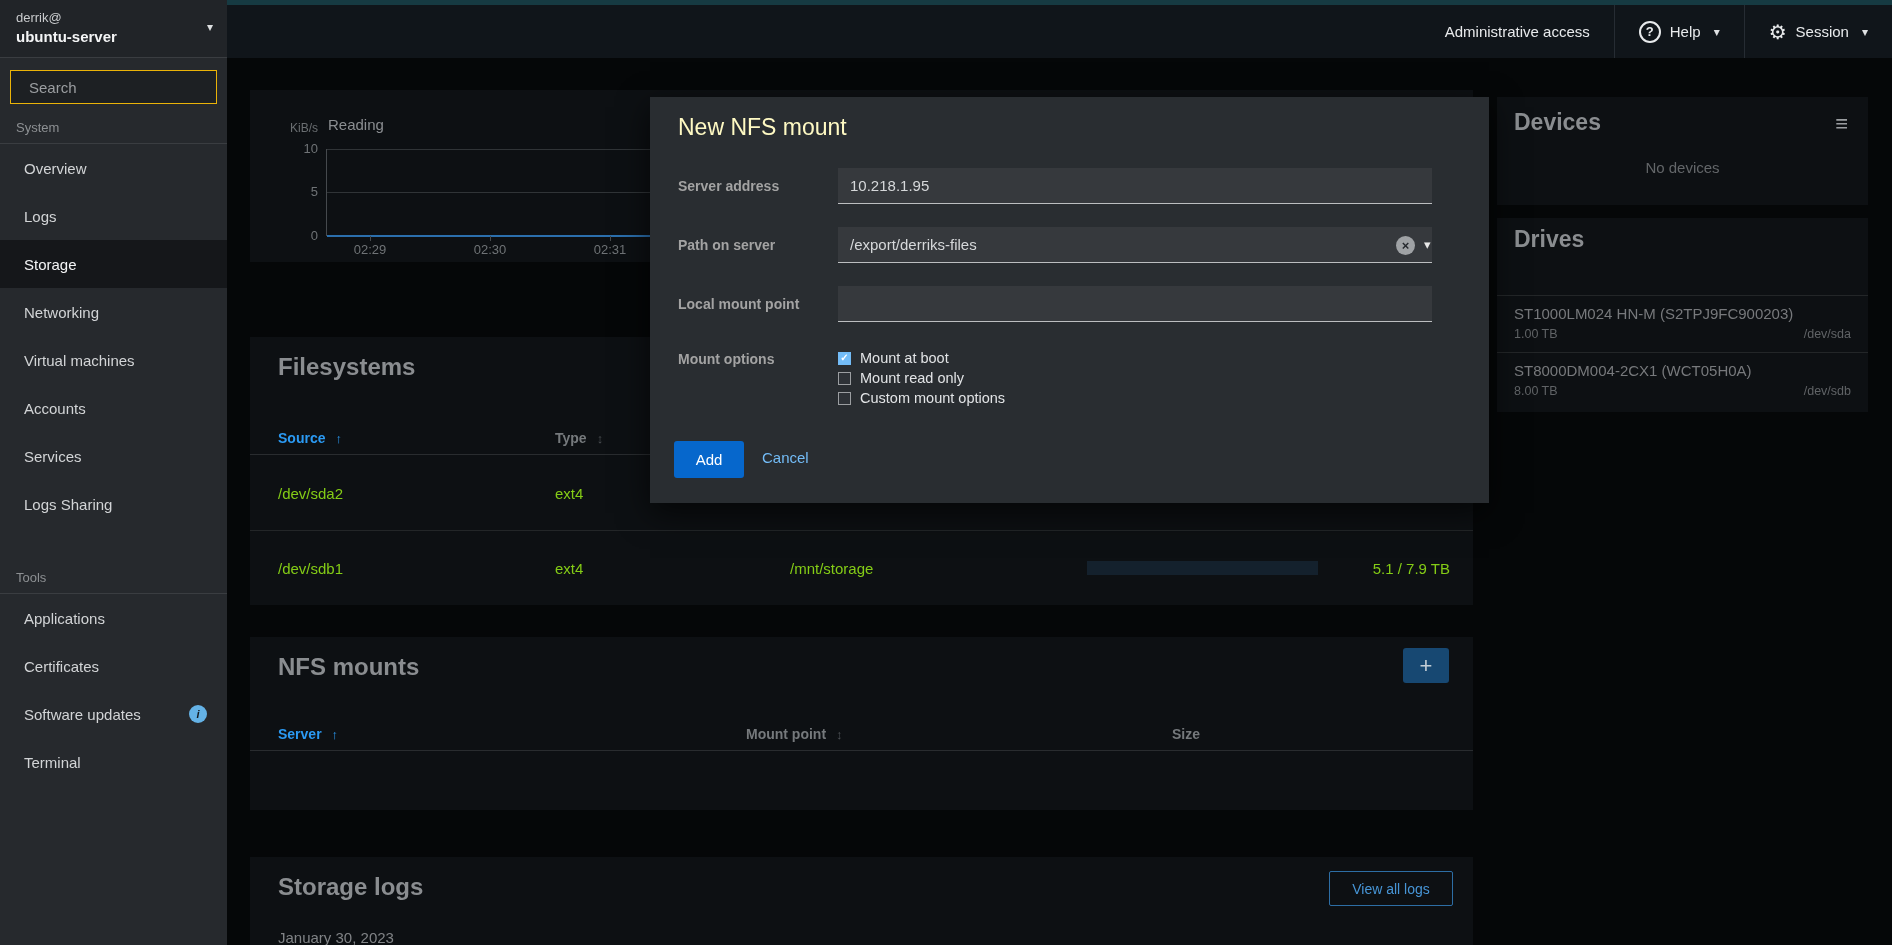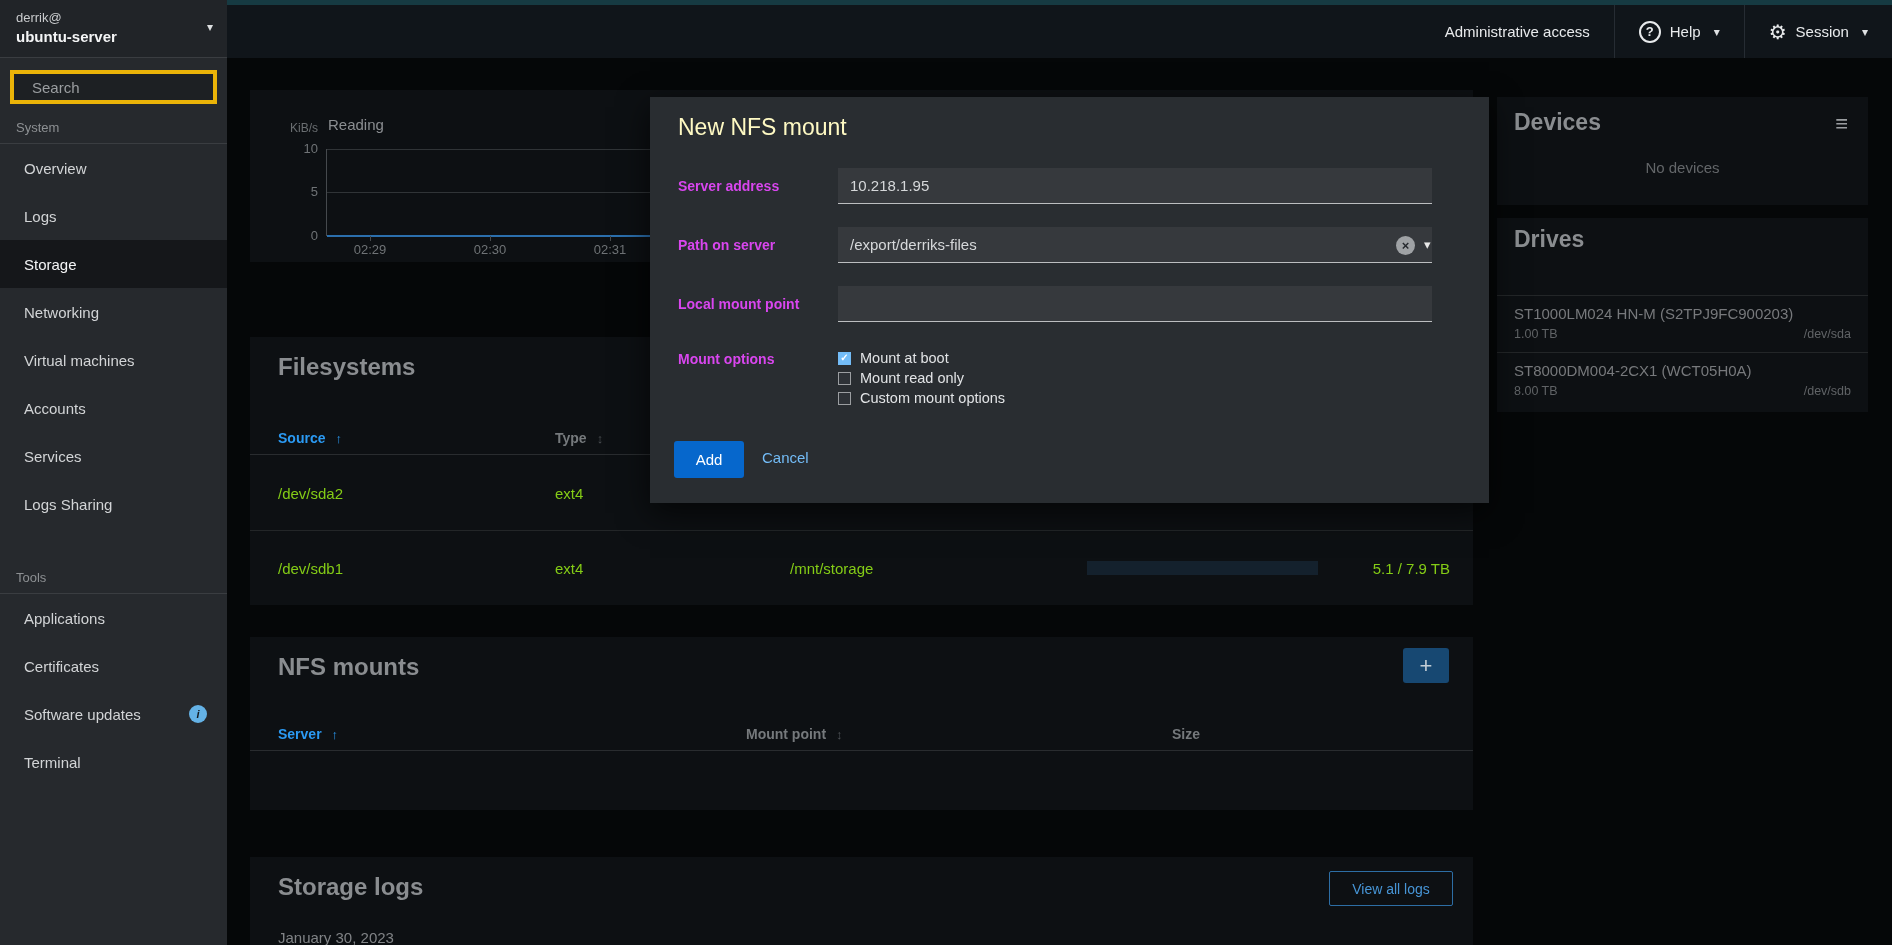--- a/index.html
+++ b/index.html
@@ -6,21 +6,21 @@
   html,body { width:1892px; height:945px; overflow:hidden; }
   body { position:relative; background:#050708; font-family:"Liberation Sans",sans-serif; }
 
   
   .sidebar { position:absolute; left:0; top:0; width:227px; height:945px; background:#26292d; z-index:5; }
   .user-block { height:58px; background:#212428; border-bottom:1px solid #3a3d41; padding:9px 16px; position:relative; cursor:pointer; }
   .user-sub { color:#c9cbcd; font-size:13px; line-height:18px; }
   .user-name { color:#f4f5f6; font-size:15px; font-weight:700; line-height:20px; }
   .user-caret { position:absolute; right:14px; top:20px; color:#dcdee0; font-size:12px; }
   .search-wrap { padding:12px 10px 4px 10px; }
-  .search-box { display:flex; align-items:center; gap:8px; border:4px solid #eab308; background:#1d2023; height:34px; padding:0 10px; }
+  .search-box { display:flex; align-items:center; gap:8px; border:1px solid #eab308; background:#1d2023; height:34px; padding:0 10px; }
   .search-box input { flex:1; background:transparent; border:none; outline:none; color:#cfd2d4; font-size:15px; }
   .search-box input::placeholder { color:#9b9ea1; }
   .nav-section-title { color:#8d9093; font-size:13px; padding:12px 16px 8px 16px; border-bottom:1px solid #3a3d41; }
   .nav-section-title.tools { margin-top:30px; }
   .nav-item { height:48px; display:flex; align-items:center; justify-content:space-between; padding:0 20px 0 24px; color:#d2d4d6; font-size:15px; cursor:pointer; }
   .nav-item.active { background:#15171a; color:#f4f5f6; }
   .badge-info { width:18px; height:18px; border-radius:50%; background:#64b2e6; color:#15191d; font-size:11px; font-weight:700; font-style:italic; display:flex; align-items:center; justify-content:center; }
 
   
   .masthead { position:absolute; left:227px; right:0; top:0; height:58px; background:#10151a; border-top:5px solid #163a42; display:flex; justify-content:flex-end; align-items:stretch; z-index:4; }
@@ -94,21 +94,21 @@
   #drives-card .section-title { top:8px; }
   .drive-row { position:absolute; left:0; right:0; height:57px; border-top:1px solid #232628; padding:8px 17px 0 17px; cursor:pointer; }
   .drive-row-0 { top:77px; }
   .drive-row-1 { top:134px; }
   .drive-model { font-size:15px; color:#77797c; line-height:20px; white-space:nowrap; }
   .drive-meta { display:flex; justify-content:space-between; font-size:12.5px; color:#606366; margin-top:3px; }
 
   
   .dialog { position:absolute; left:650px; top:97px; width:839px; height:406px; background:#292d31; box-shadow:0 10px 30px rgba(0,0,0,.65); z-index:20; }
   .dialog-title { position:absolute; left:28px; top:17px; font-size:23px; font-weight:500; color:#fef9c3; }
-  .form-label { position:absolute; left:28px; font-size:14px; font-weight:700; color:#d946ef; }
+  .form-label { position:absolute; left:28px; font-size:14px; font-weight:700; color:#a3a3a3; }
   .form-input { position:absolute; left:188px; width:594px; height:36px; background:#36393d; border:none; border-bottom:1px solid #bcbec0; color:#d6d8da; font-size:15px; padding:0 12px; outline:none; font-family:"Liberation Sans",sans-serif; }
   .clear-icon { position:absolute; left:746px; top:139px; width:19px; height:19px; border-radius:50%; background:#9fa2a5; color:#26292e; font-size:13px; font-weight:700; display:flex; align-items:center; justify-content:center; cursor:pointer; line-height:1; }
   .select-caret { position:absolute; left:774px; top:140px; color:#e8e8e8; font-size:13px; cursor:pointer; }
   .opt-row { position:absolute; left:188px; height:20px; display:flex; align-items:center; gap:9px; }
   .cb { width:13px; height:13px; border:1px solid #9b9ea1; background:#2e3237; display:flex; align-items:center; justify-content:center; cursor:pointer; }
   .cb span { display:none; font-size:10px; font-weight:700; color:#fff; line-height:1; }
   .cb.checked { background:#73bcf7; border-color:#73bcf7; }
   .cb.checked span { display:block; }
   .opt-label { font-size:14.5px; color:#e2e4e6; }
   .btn-primary { position:absolute; left:24px; top:344px; width:70px; height:37px; background:#0667cc; color:#ffffff; border:none; border-radius:3px; font-size:15px; cursor:pointer; }

